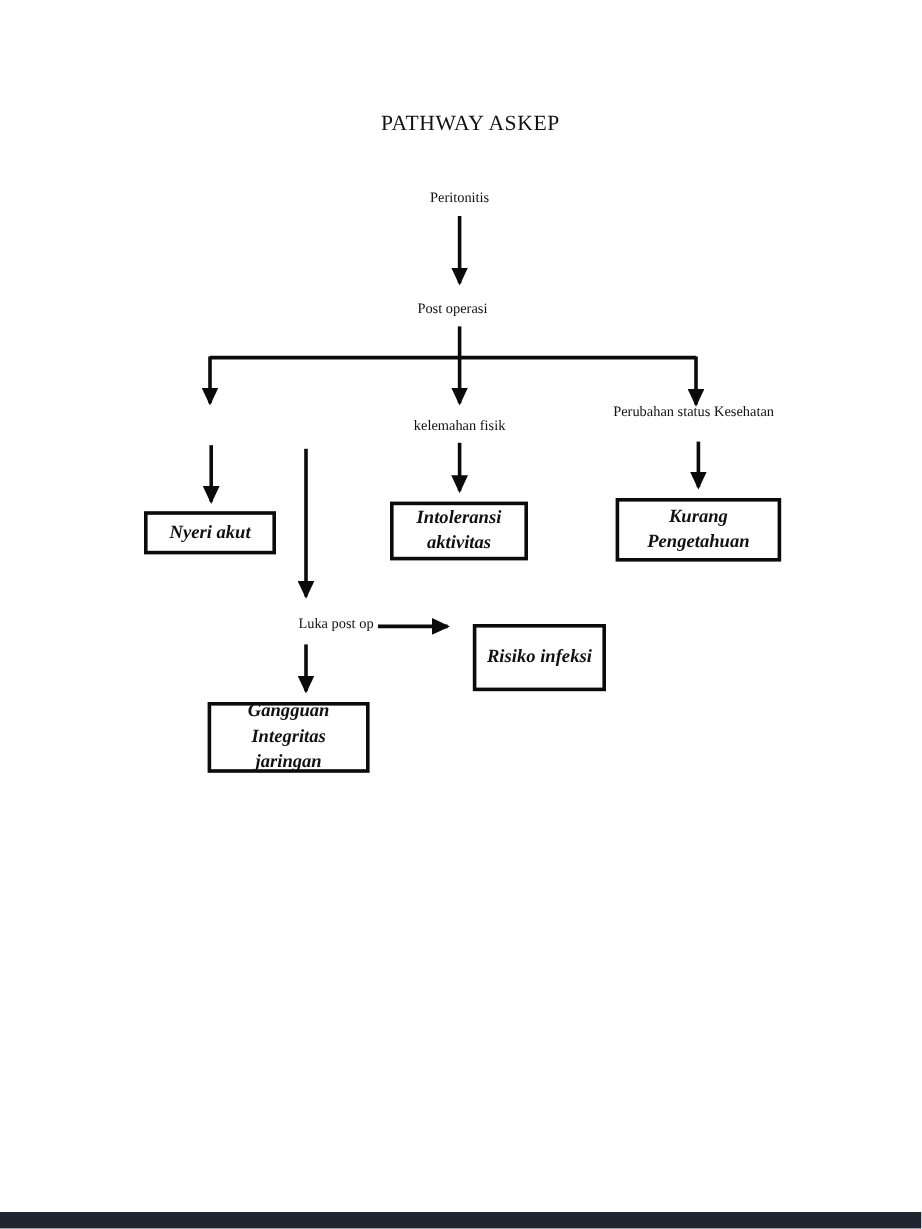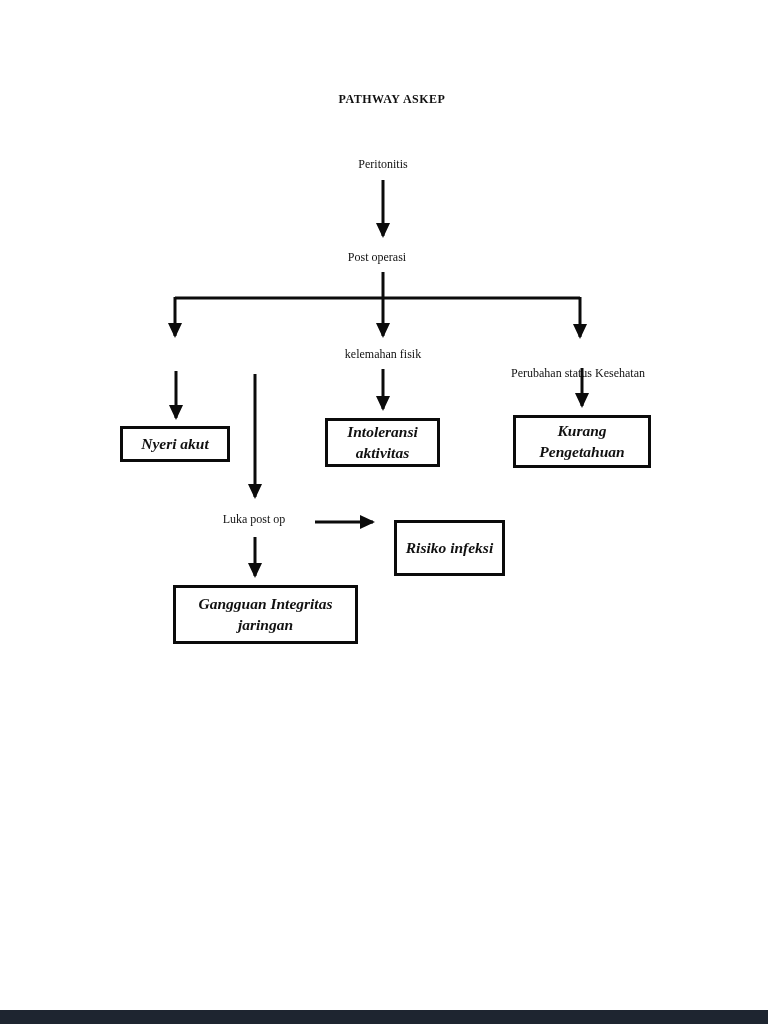--- a/index.html
+++ b/index.html
@@ -23,22 +23,22 @@
     width: 768px;
     height: 1024px;
     pointer-events: none;
   }
   .page-title {
     position: absolute;
     left: 16px;
     right: 0;
     top: 92px;
     text-align: center;
-    font-weight: bold;
-    font-size: 12px;
+    font-weight: normal;
+    font-size: 18px;
     letter-spacing: 0.5px;
   }
   .node-label {
     position: absolute;
     transform: translateX(-50%);
     white-space: nowrap;
     font-size: 12px;
     text-align: center;
   }
   .dx-box {
@@ -96,42 +96,42 @@
 
   <div class="page-title">PATHWAY ASKEP</div>
 
   <div class="node-label" style="left:383px; top:157px;">Peritonitis</div>
 
   <div class="node-label" style="left:377px; top:250px;">Post operasi</div>
 
 
   <div class="node-label" style="left:383px; top:347px;">kelemahan fisik</div>
 
-  <div class="node-label" style="left:578px; top:366px;">Perubahan status Kesehatan</div>
+  <div class="node-label" style="left:578px; top:336px;">Perubahan status Kesehatan</div>
 
-  <div class="node-label" style="left:254px; top:512px;">Luka post op</div>
+  <div class="node-label" style="left:280px; top:512px;">Luka post op</div>
 
   <div class="dx-box" style="left:325px; top:418px; width:115px; height:49px;">
     <span class="box-label">Intoleransi
 aktivitas</span>
   </div>
 
   <div class="dx-box" style="left:120px; top:426px; width:110px; height:36px;">
     <span class="box-label">Nyeri akut</span>
   </div>
 
   <div class="dx-box" style="left:513px; top:415px; width:138px; height:53px;">
     <span class="box-label">Kurang
 Pengetahuan</span>
   </div>
 
   <div class="dx-box" style="left:394px; top:500px; width:111px; height:56px;margin-top:20px;">
     <span class="box-label">Risiko infeksi</span>
   </div>
 
-  <div class="dx-box" style="left:173px; top:585px; width:185px; height:59px;">
+  <div class="dx-box" style="left:173px; top:585px; width:135px; height:59px;">
     <span class="box-label">Gangguan Integritas
 jaringan</span>
   </div>
 
   <div class="footer-bar"></div>
 
 </div>
 
 </body></html>

